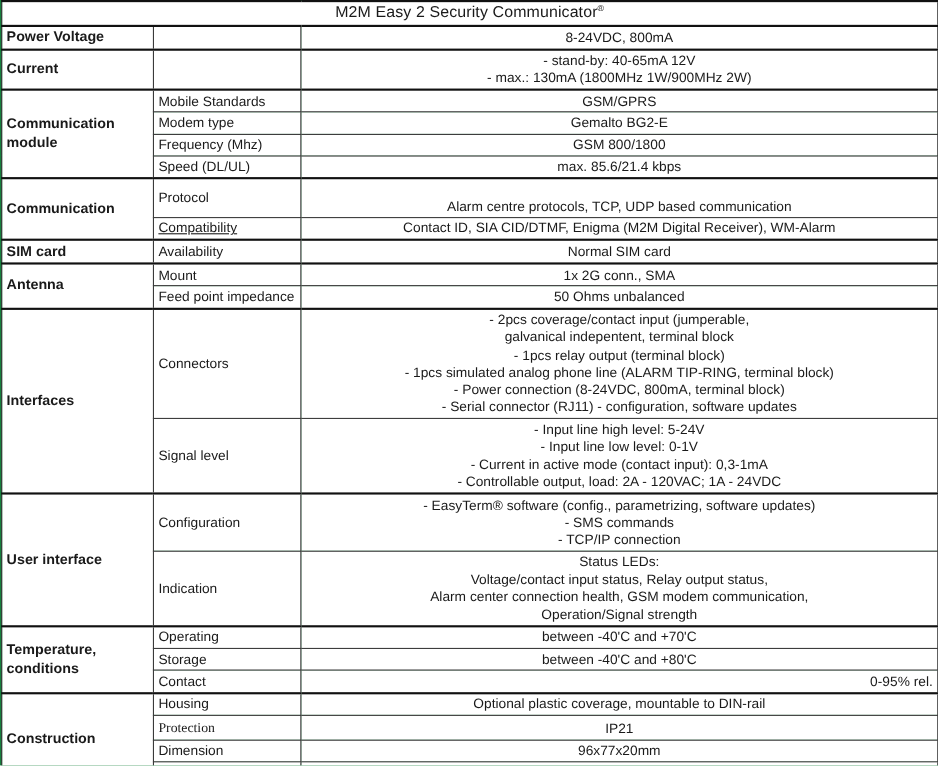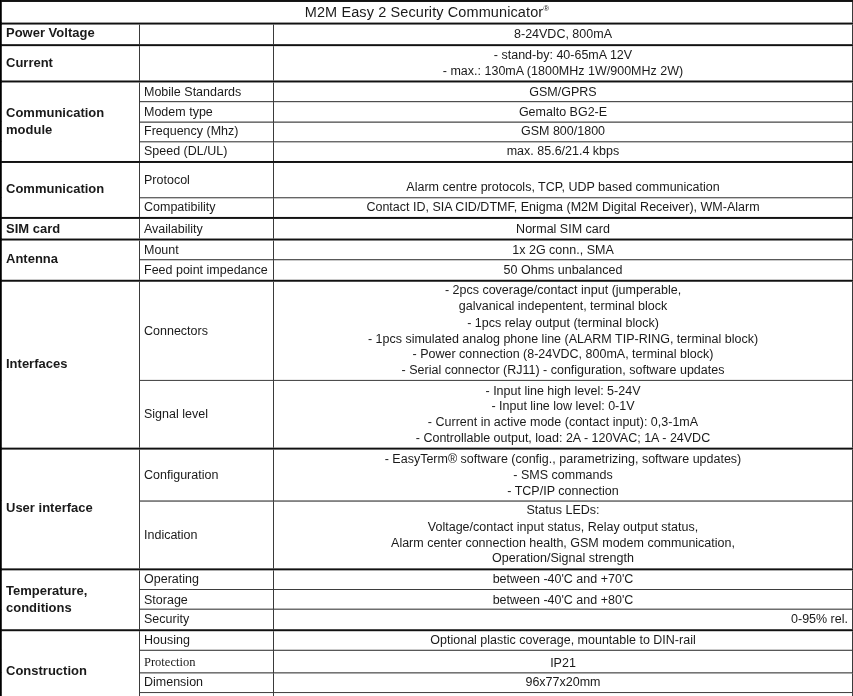--- a/index.html
+++ b/index.html
@@ -10,21 +10,21 @@
   }
   body {
     font-family: "Liberation Sans", sans-serif;
     color: #1a1a1a;
   }
   #sheet {
     width: 853px;
     height: 696px;
     position: relative;
     overflow: hidden;
-    background: #000000;
+    background: #15803d;
     box-sizing: border-box;
   }
   table.spec {
     width: 851px;
     margin: 0 1px;
     border-collapse: collapse;
     table-layout: fixed;
     font-size: 12.5px;
     line-height: 1.30;
   }
@@ -137,21 +137,21 @@
           </td>
         </tr>
         <tr>
           <td class="group sectop" rowspan="2" style="padding-top: 1.5px; padding-bottom: 1.5px;">Communication</td>
           <td class="sub sectop" style="padding-top: 1px; padding-bottom: 1.5px;">Protocol</td>
           <td class="val sectop" style="padding-top: 17px; padding-bottom: 1.5px;">
             <span class="ln">Alarm centre protocols, TCP, UDP based communication</span>
           </td>
         </tr>
         <tr>
-          <td class="sub secbot" style="padding-top: 1.5px; padding-bottom: 1.5px;">Compatibility</td>
+          <td class="sub secbot" style="padding-top: 1.5px; padding-bottom: 1.5px; text-decoration: underline;">Compatibility</td>
           <td class="val secbot" style="padding-top: 1.5px; padding-bottom: 1.5px;">
             <span class="ln">Contact ID, SIA CID/DTMF, Enigma (M2M Digital Receiver), WM-Alarm</span>
           </td>
         </tr>
         <tr>
           <td class="group sectop secbot" rowspan="1" style="padding-top: 1.5px; padding-bottom: 1.5px;">SIM card</td>
           <td class="sub sectop secbot" style="padding-top: 1.5px; padding-bottom: 1.5px;">Availability</td>
           <td class="val sectop secbot" style="padding-top: 1.5px; padding-bottom: 1.5px;">
             <span class="ln">Normal SIM card</span>
           </td>
@@ -215,21 +215,21 @@
             <span class="ln">between -40'C and +70'C</span>
           </td>
         </tr>
         <tr>
           <td class="sub" style="padding-top: 1.5px; padding-bottom: 1.5px;">Storage</td>
           <td class="val" style="padding-top: 1.5px; padding-bottom: 1.5px;">
             <span class="ln">between -40'C and +80'C</span>
           </td>
         </tr>
         <tr>
-          <td class="sub secbot" style="padding-top: 1.5px; padding-bottom: 1.5px;">Security</td>
+          <td class="sub secbot" style="padding-top: 1.5px; padding-bottom: 1.5px;">Contact</td>
           <td class="val secbot" style="padding-top: 1.5px; padding-bottom: 1.5px; text-align: right;">
             <span class="ln">0-95% rel.</span>
           </td>
         </tr>
         <tr>
           <td class="group sectop" rowspan="4" style="padding-top: 1.5px; padding-bottom: 1.5px;">Construction</td>
           <td class="sub sectop" style="padding-top: 1.5px; padding-bottom: 1.5px;">Housing</td>
           <td class="val sectop" style="padding-top: 1.5px; padding-bottom: 1.5px;">
             <span class="ln">Optional plastic coverage, mountable to DIN-rail</span>
           </td>

